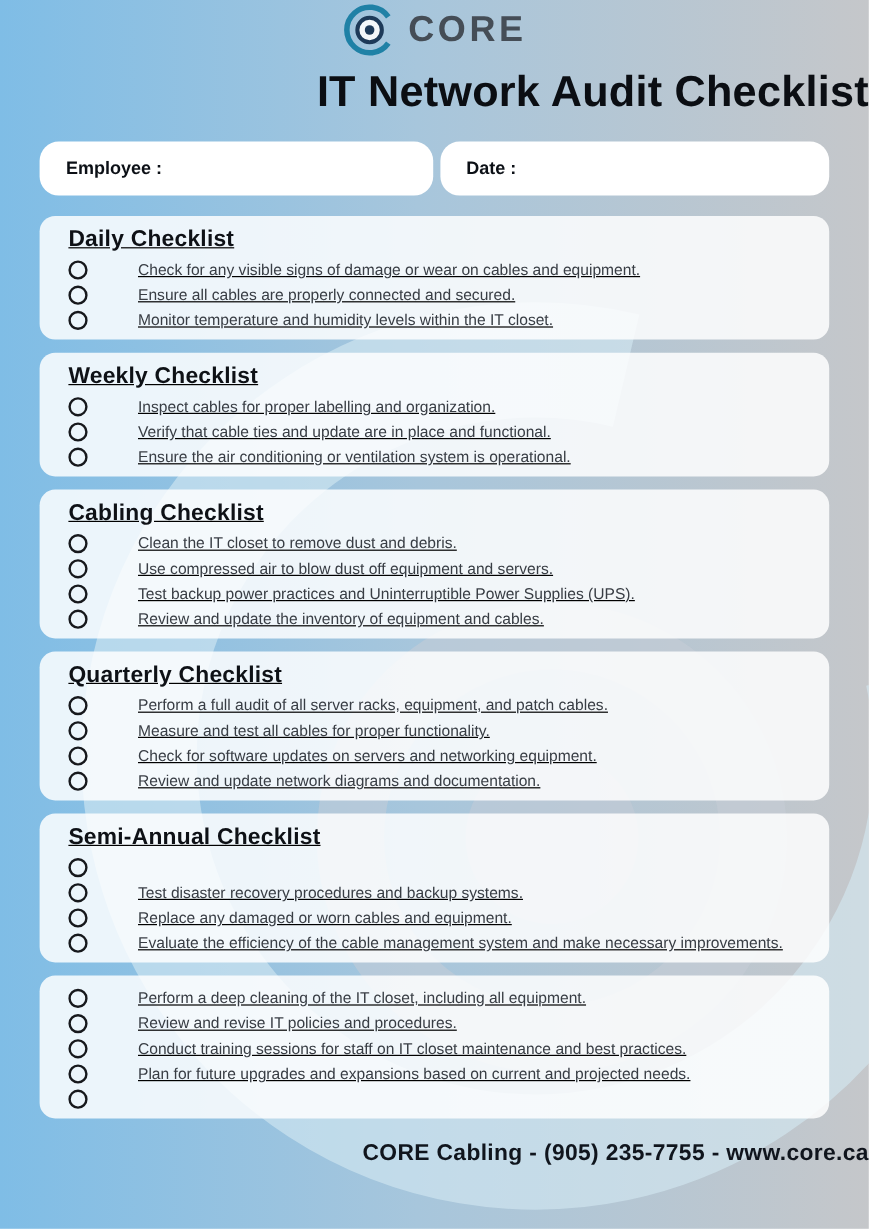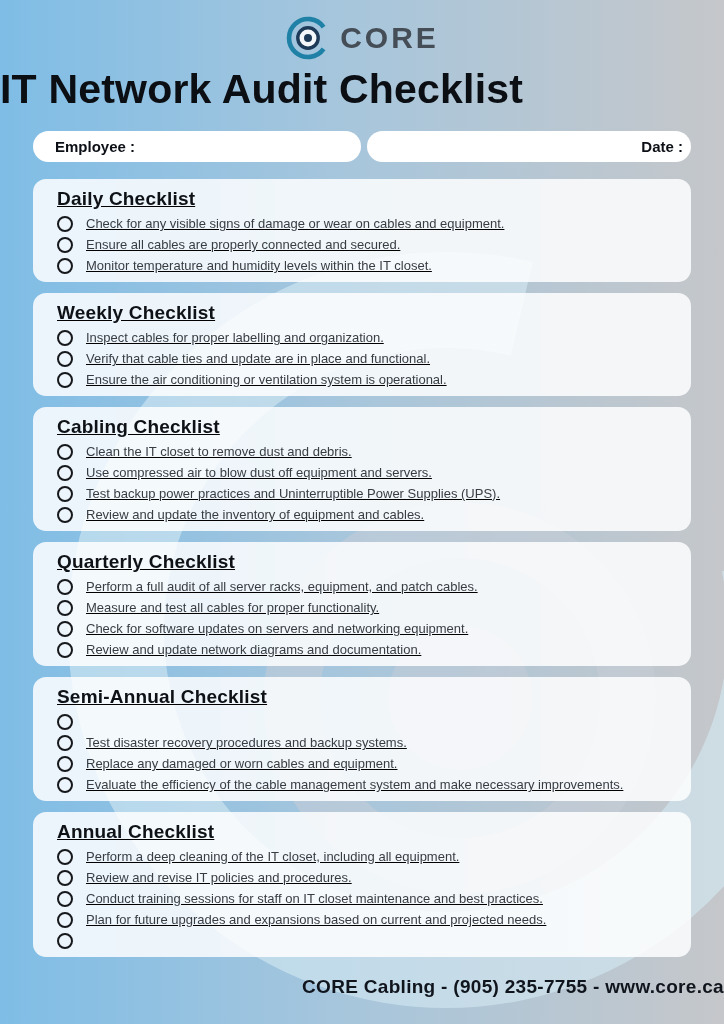--- a/index.html
+++ b/index.html
@@ -11,66 +11,67 @@
     background: linear-gradient(90deg, #7fbde6 0%, #a7c6dc 48%, #c5c7ca 100%);
   }
   
   .watermark {
     position: absolute; inset: 0;
     z-index: 0; pointer-events: none;
   }
   
   .page { position: relative; z-index: 1; }
 
-  header { text-align: left; padding-top: 13px; }
+  header { text-align: right; }
   .logo-row {
     display: flex; align-items: center; justify-content: center;
     gap: 9px; height: 50px;
   }
   .brand-name {
     font-size: 30px; font-weight: 600; letter-spacing: 3px;
     color: #454d56; line-height: 1;
   }
   .page-title {
     margin: 6px 0 0 0;
-    font-size: 41px; font-weight: 800; letter-spacing: 0.2px;
+    font-size: 36px; font-weight: 800; letter-spacing: 0.2px;
     color: #0b0e13; line-height: 40px;
   }
 
   .fields-row {
     margin: 22px 33px 0 33px;
     display: flex; gap: 6px;
   }
   .field-pill {
-    background: #ffffff; border-radius: 16px; height: 31px;
+    background: #ffffff; border-radius: 16px; height: 45px;
     display: flex; align-items: center;
     padding-left: 22px; box-sizing: border-box;
   }
   .field-pill.employee { flex: 1.01; }
-  .field-pill.date { flex: 1; justify-content: flex-end; }
+  .field-pill.date { flex: 1; }
   .field-label { font-size: 15px; font-weight: 700; color: #0c1016; }
   .field-value { font-size: 14px; color: #30343a; margin-left: 8px; }
 
   .sections {
     margin: 17px 33px 0 33px;
     display: flex; flex-direction: column; gap: 11px; text-decoration: underline;
   }
   .card {
     background: rgba(255,255,255,0.84);
     border-radius: 13px;
     padding: 8px 18px 6px 24px;
   }
   .card-heading {
     margin: 0 0 3px 0;
     font-size: 19px; font-weight: 700; letter-spacing: 0.2px;
     color: #0e1116; line-height: 23px;
   }
   .item-row {
     display: flex; align-items: center;
     height: 21px;
+    gap: 29px;
   }
   .checkbox-circle {
     width: 12px; height: 12px; flex: 0 0 12px;
     border: 2.5px solid #16181c; border-radius: 50%;
     background: transparent;
     margin-right: 13px;
     cursor: pointer;
   }
   .item-text {
     font-size: 13px; color: #383d44; line-height: 1;
@@ -227,21 +228,20 @@
   </div>
 
   <div class="item-row">
     <span class="checkbox-circle" role="checkbox" aria-checked="false"></span>
     <span class="item-text">Evaluate the efficiency of the cable management system and make necessary improvements.</span>
   </div>
 </div>
   </section>
 
   <section class="card">
-    <h2 class="card-heading">Annual Checklist</h2>
     <div class="items">
   <div class="item-row">
     <span class="checkbox-circle" role="checkbox" aria-checked="false"></span>
     <span class="item-text">Perform a deep cleaning of the IT closet, including all equipment.</span>
   </div>
 
   <div class="item-row">
     <span class="checkbox-circle" role="checkbox" aria-checked="false"></span>
     <span class="item-text">Review and revise IT policies and procedures.</span>
   </div>

